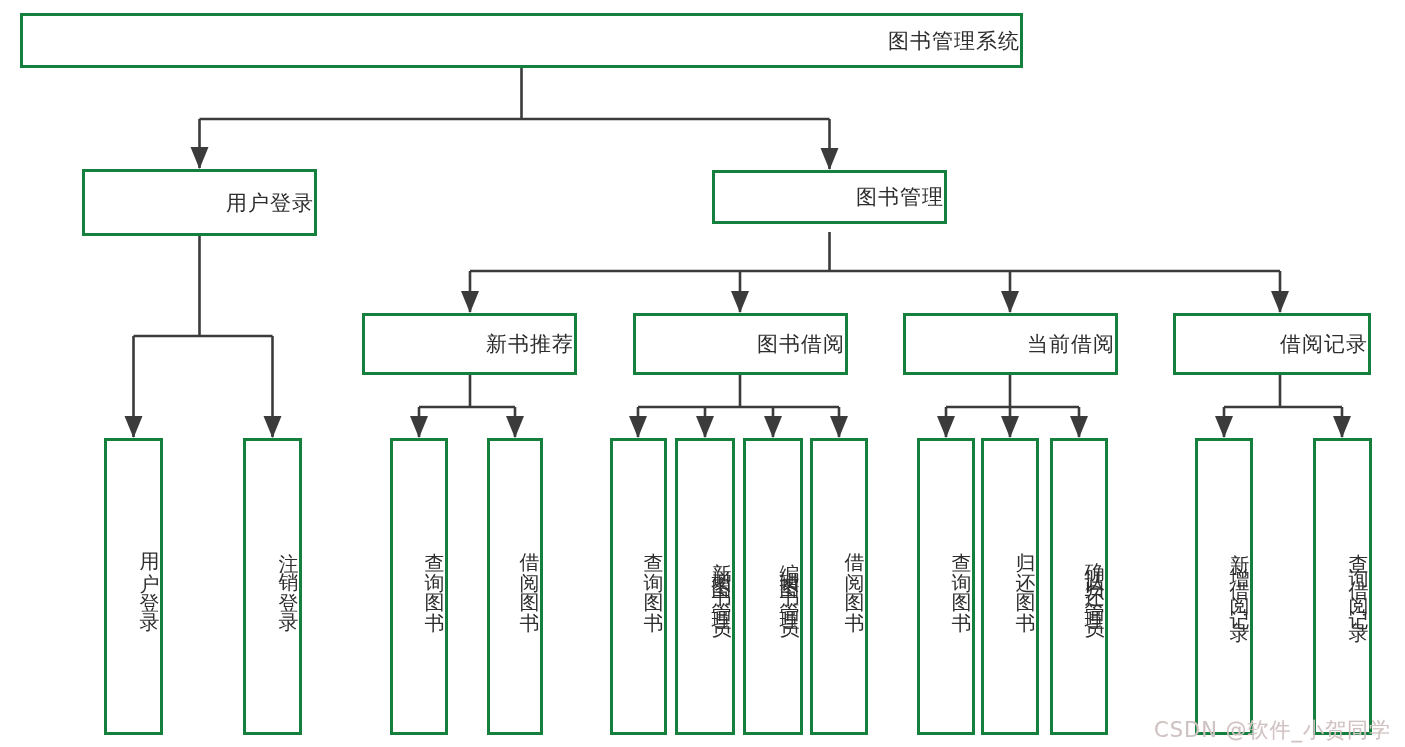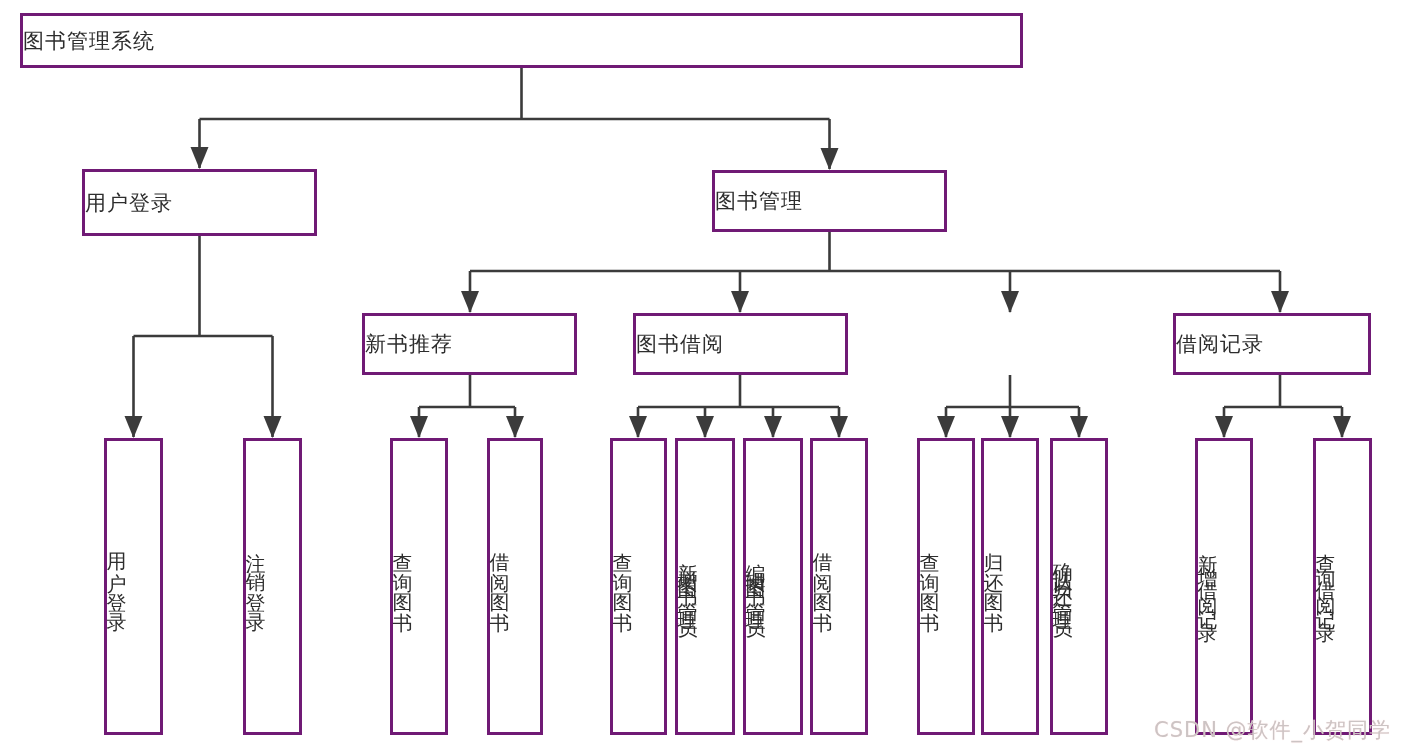--- a/index.html
+++ b/index.html
@@ -6,25 +6,25 @@
   body {
     width: 1405px; height: 747px;
     font-family: "DejaVu Sans", sans-serif;
     position: relative; overflow: hidden;
   }
   #canvas { position: absolute; left: 0; top: 0; width: 1405px; height: 747px; }
   #wires { position: absolute; left: 0; top: 0; z-index: 1; }
   .box {
     position: absolute;
     box-sizing: border-box;
-    border: 3px solid #701a75;
+    border: 3px solid #15803d;
     background: #ffffff;
     display: flex;
     align-items: center;
-    justify-content: flex-start;
+    justify-content: flex-end;
     z-index: 2;
     color: #2d2d2d;
   }
   .hlabel {
     font-size: 21px;
     letter-spacing: 1px;
     white-space: nowrap;
     color: #2d2d2d;
   }
   .root .hlabel { font-size: 21px; }
@@ -100,29 +100,32 @@
     </g>
   </svg>
 
   <div class="box root" style="left:20px; top:13px; width:1003px; height:55px;">
     <span class="hlabel">图书管理系统</span>
   </div>
 
   <div class="box" style="left:82px; top:169px; width:235px; height:67px;">
     <span class="hlabel">用户登录</span>
   </div>
-  <div class="box" style="left:712px; top:170px; width:235px; height:62px;">
+  <div class="box" style="left:712px; top:170px; width:235px; height:54px;">
     <span class="hlabel">图书管理</span>
   </div>
 
   <div class="box" style="left:633px; top:313px; width:215px; height:62px;">
     <span class="hlabel">图书借阅</span>
   </div>
   <div class="box" style="left:362px; top:313px; width:215px; height:62px;">
     <span class="hlabel">新书推荐</span>
+  </div>
+  <div class="box" style="left:903px; top:313px; width:215px; height:62px;">
+    <span class="hlabel">当前借阅</span>
   </div>
   <div class="box" style="left:1173px; top:313px; width:198px; height:62px;">
     <span class="hlabel">借阅记录</span>
   </div>
 
   <div class="box vbox" style="left:104px; top:438px; width:59px; height:297px;">
     <span class="vlabel ls-4">用户登录</span>
   </div>
   <div class="box vbox" style="left:243px; top:438px; width:59px; height:297px;">
     <span class="vlabel ls-4">注销登录</span>

